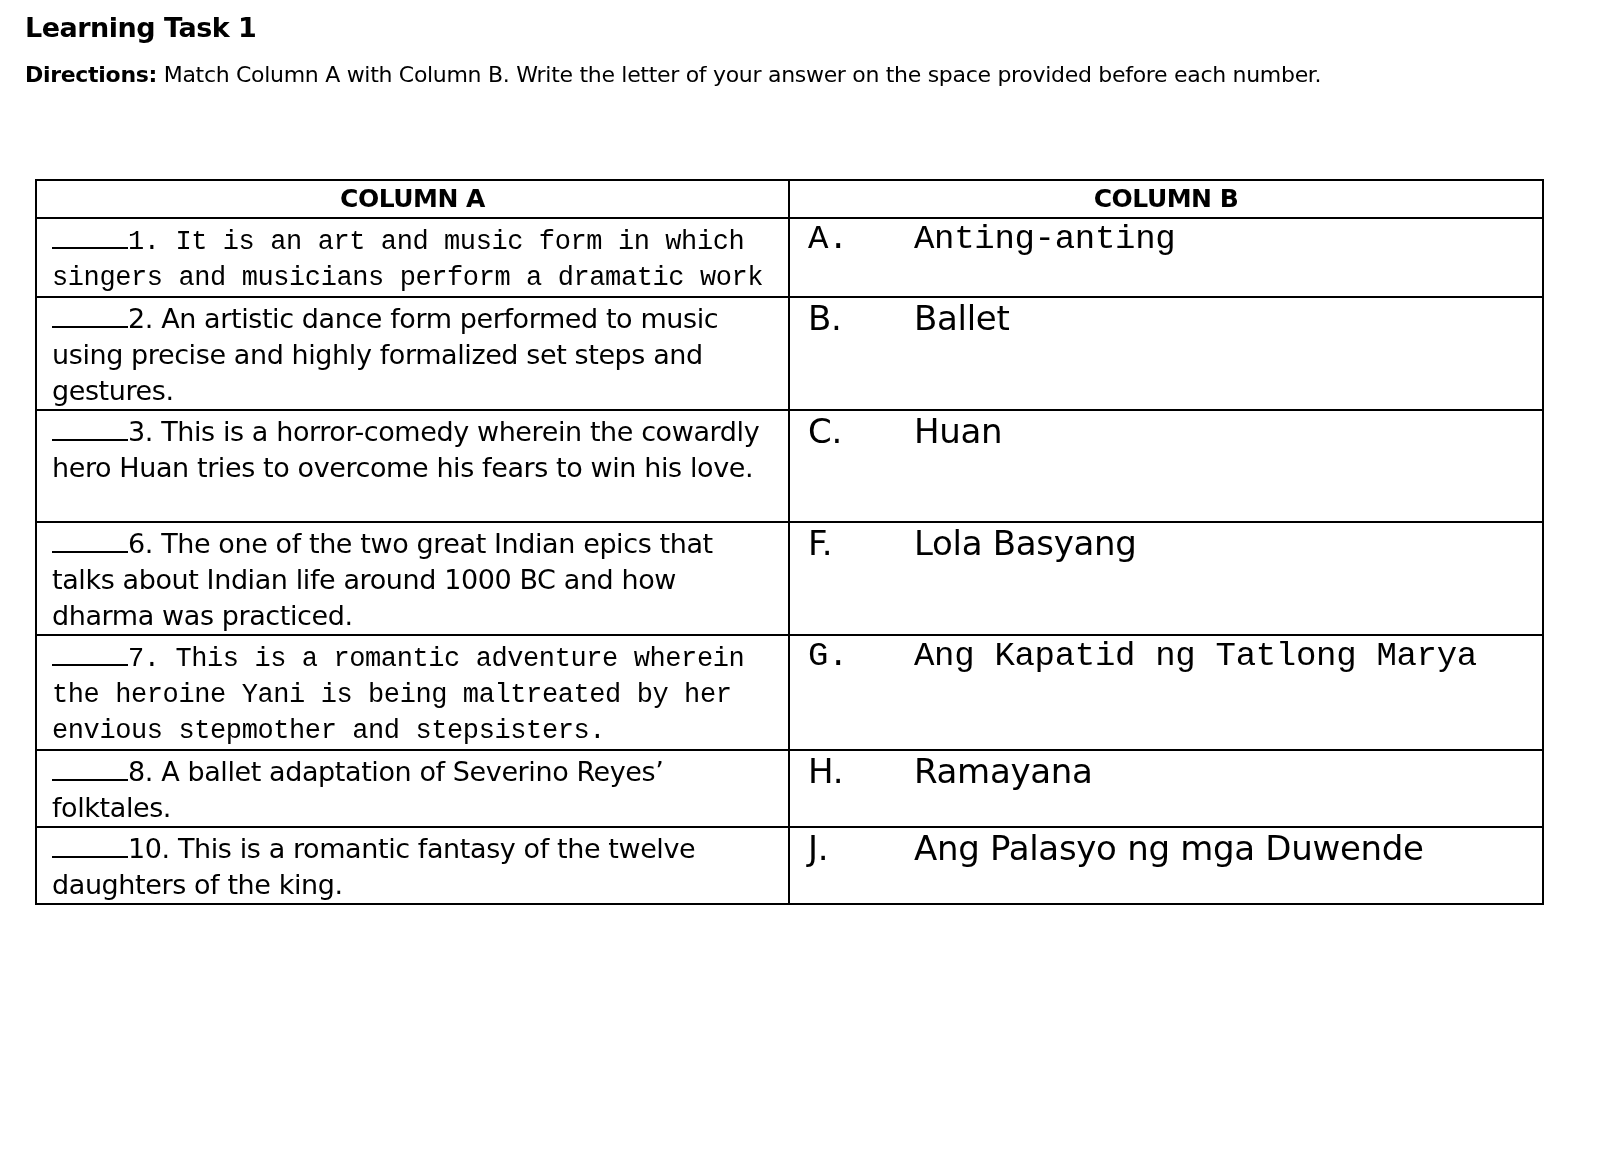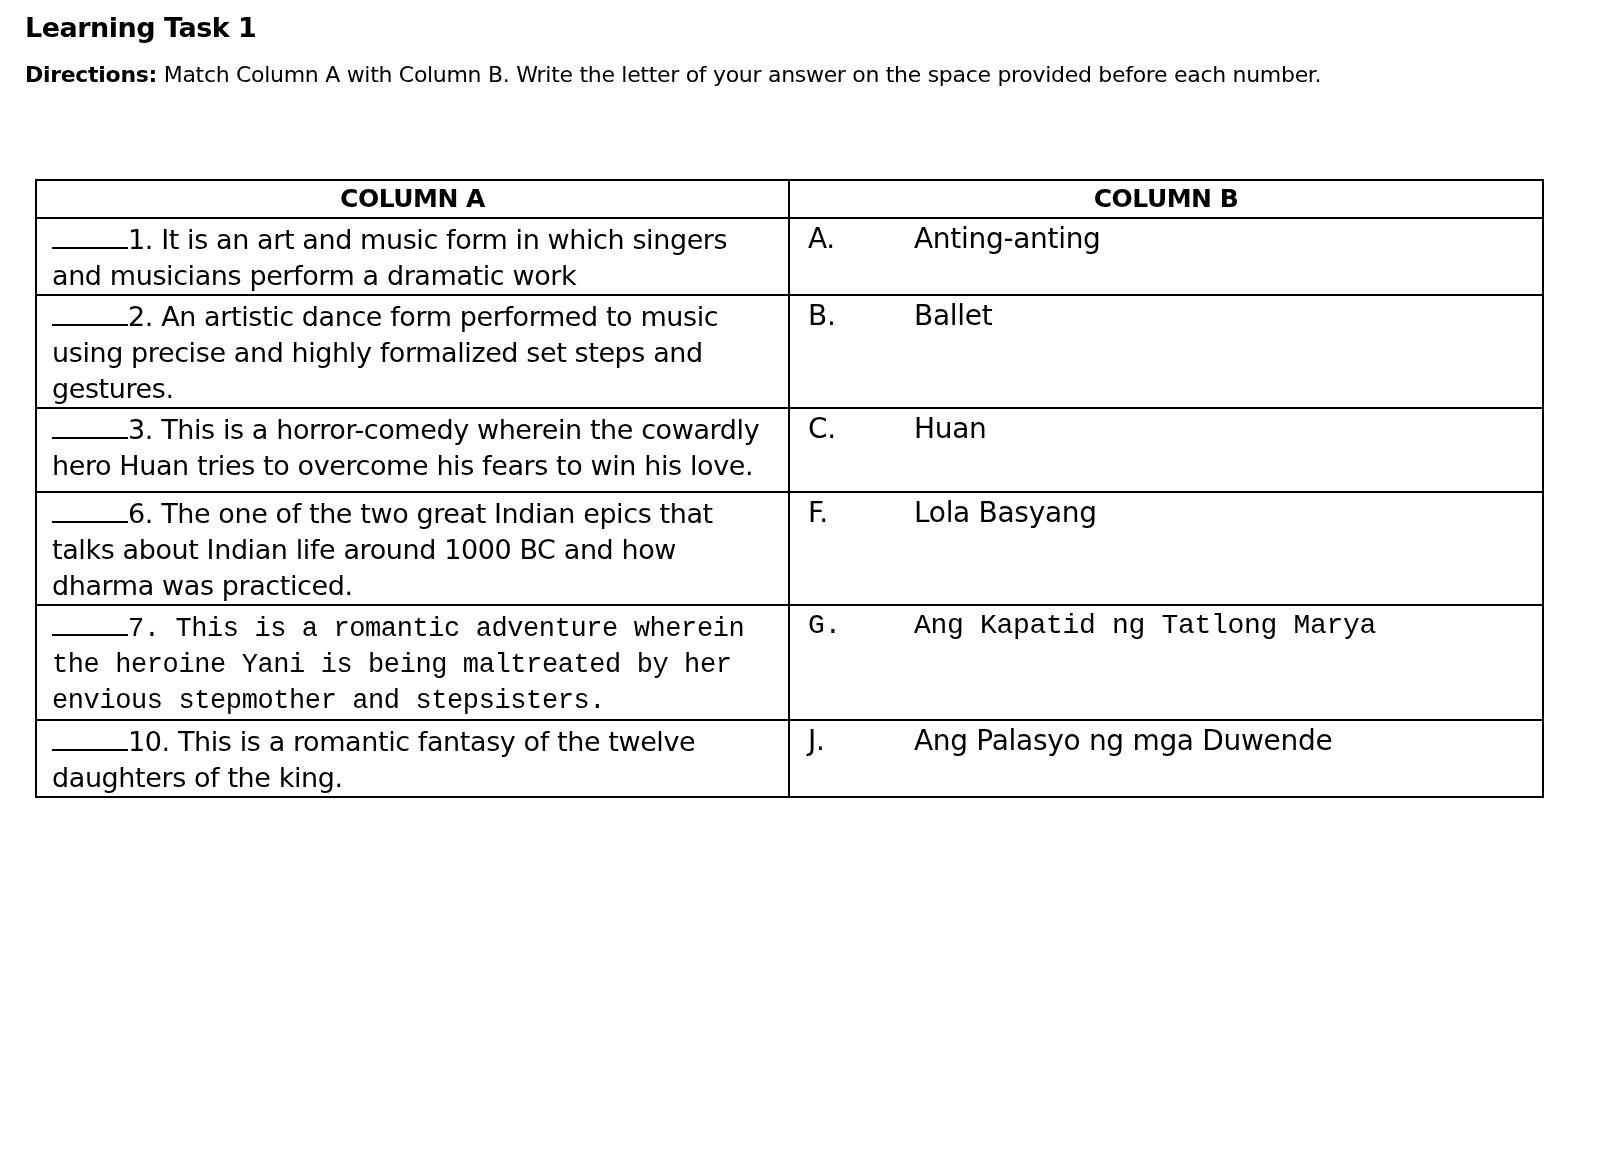--- a/index.html
+++ b/index.html
@@ -7,59 +7,63 @@
   .title { position:absolute; left:25px; top:12px; font-size:27px; font-weight:bold; letter-spacing:-0.5px; }
   .directions { position:absolute; left:25px; top:54px; width:1540px; font-size:22px; line-height:42px; letter-spacing:-0.3px; }
   .directions b { font-weight:bold; }
   table { position:absolute; left:25px; top:179px; width:1507px; border-collapse:collapse; table-layout:fixed;margin-left:10px; }
   td, th { border:2px solid #000; vertical-align:top; padding:0; }
   th { height:35px; font-size:25px; font-weight:bold; text-align:center; line-height:36px; letter-spacing:-0.5px; }
   col.a { width:753px; }
   col.b { width:754px; }
   .qa { font-size:27px; line-height:36px; padding:2px 8px 0 15px; letter-spacing:-0.4px; }
   .blank { display:inline-block; width:76px; border-bottom:2px solid #000; height:26px; vertical-align:baseline; margin-right:0; }
-  .ans { font-size:28px; line-height:36px; padding:2px 8px 0 18px; letter-spacing:-0.3px; }
+  .ans { font-size:34px; line-height:36px; padding:2px 8px 0 18px; letter-spacing:-0.3px; }
   .letter { display:inline-block; width:106px; }
 </style>
 </head>
 <body>
 
 <div class="title">Learning Task 1</div>
 <div class="directions"><b>Directions:</b><span> Match Column A with Column B. Write the letter of your answer on the space provided before each number.</span></div>
 
 <table>
   <colgroup>
       <col class="a">
       <col class="b">
     </colgroup>
   <thead>
     <tr>
       <th>COLUMN A</th>
       <th>COLUMN B</th>
     </tr>
   </thead>
   <tbody id="rows">
-      <tr style="height: 75px;">
+      <tr style="height: 75px; font-family: Liberation Mono, monospace;">
         <td class="qa"><span class="blank"></span><span>1. It is an art and music form in which singers and musicians perform a dramatic work</span></td>
         <td class="ans"><span class="letter">A.</span><span>Anting-anting</span></td>
       </tr>
       <tr style="height: 112px;">
         <td class="qa"><span class="blank"></span><span>2. An artistic dance form performed to music using precise and highly formalized set steps and gestures.</span></td>
         <td class="ans"><span class="letter">B.</span><span>Ballet</span></td>
       </tr>
-      <tr style="height: 84px;">
+      <tr style="height: 112px;">
         <td class="qa"><span class="blank"></span><span>3. This is a horror-comedy wherein the cowardly hero Huan tries to overcome his fears to win his love.</span></td>
         <td class="ans"><span class="letter">C.</span><span>Huan</span></td>
       </tr>
       <tr style="height: 112px;">
         <td class="qa"><span class="blank"></span><span>6. The one of the two great Indian epics that talks about Indian life around 1000 BC and how dharma was practiced.</span></td>
         <td class="ans"><span class="letter">F.</span><span>Lola Basyang</span></td>
       </tr>
       <tr style="height: 112px; font-family: Liberation Mono, monospace;">
         <td class="qa"><span class="blank"></span><span>7. This is a romantic adventure wherein the heroine Yani is being maltreated by her envious stepmother and stepsisters.</span></td>
         <td class="ans"><span class="letter">G.</span><span>Ang Kapatid ng Tatlong Marya</span></td>
       </tr>
+      <tr style="height: 75px;">
+        <td class="qa"><span class="blank"></span><span>8. A ballet adaptation of Severino Reyes’ folktales.</span></td>
+        <td class="ans"><span class="letter">H.</span><span>Ramayana</span></td>
+      </tr>
       <tr style="height: 74px;">
         <td class="qa"><span class="blank"></span><span>10. This is a romantic fantasy of the twelve daughters of the king.</span></td>
         <td class="ans"><span class="letter">J.</span><span>Ang Palasyo ng mga Duwende</span></td>
       </tr>
     </tbody>
 </table>
 
 </body></html>

